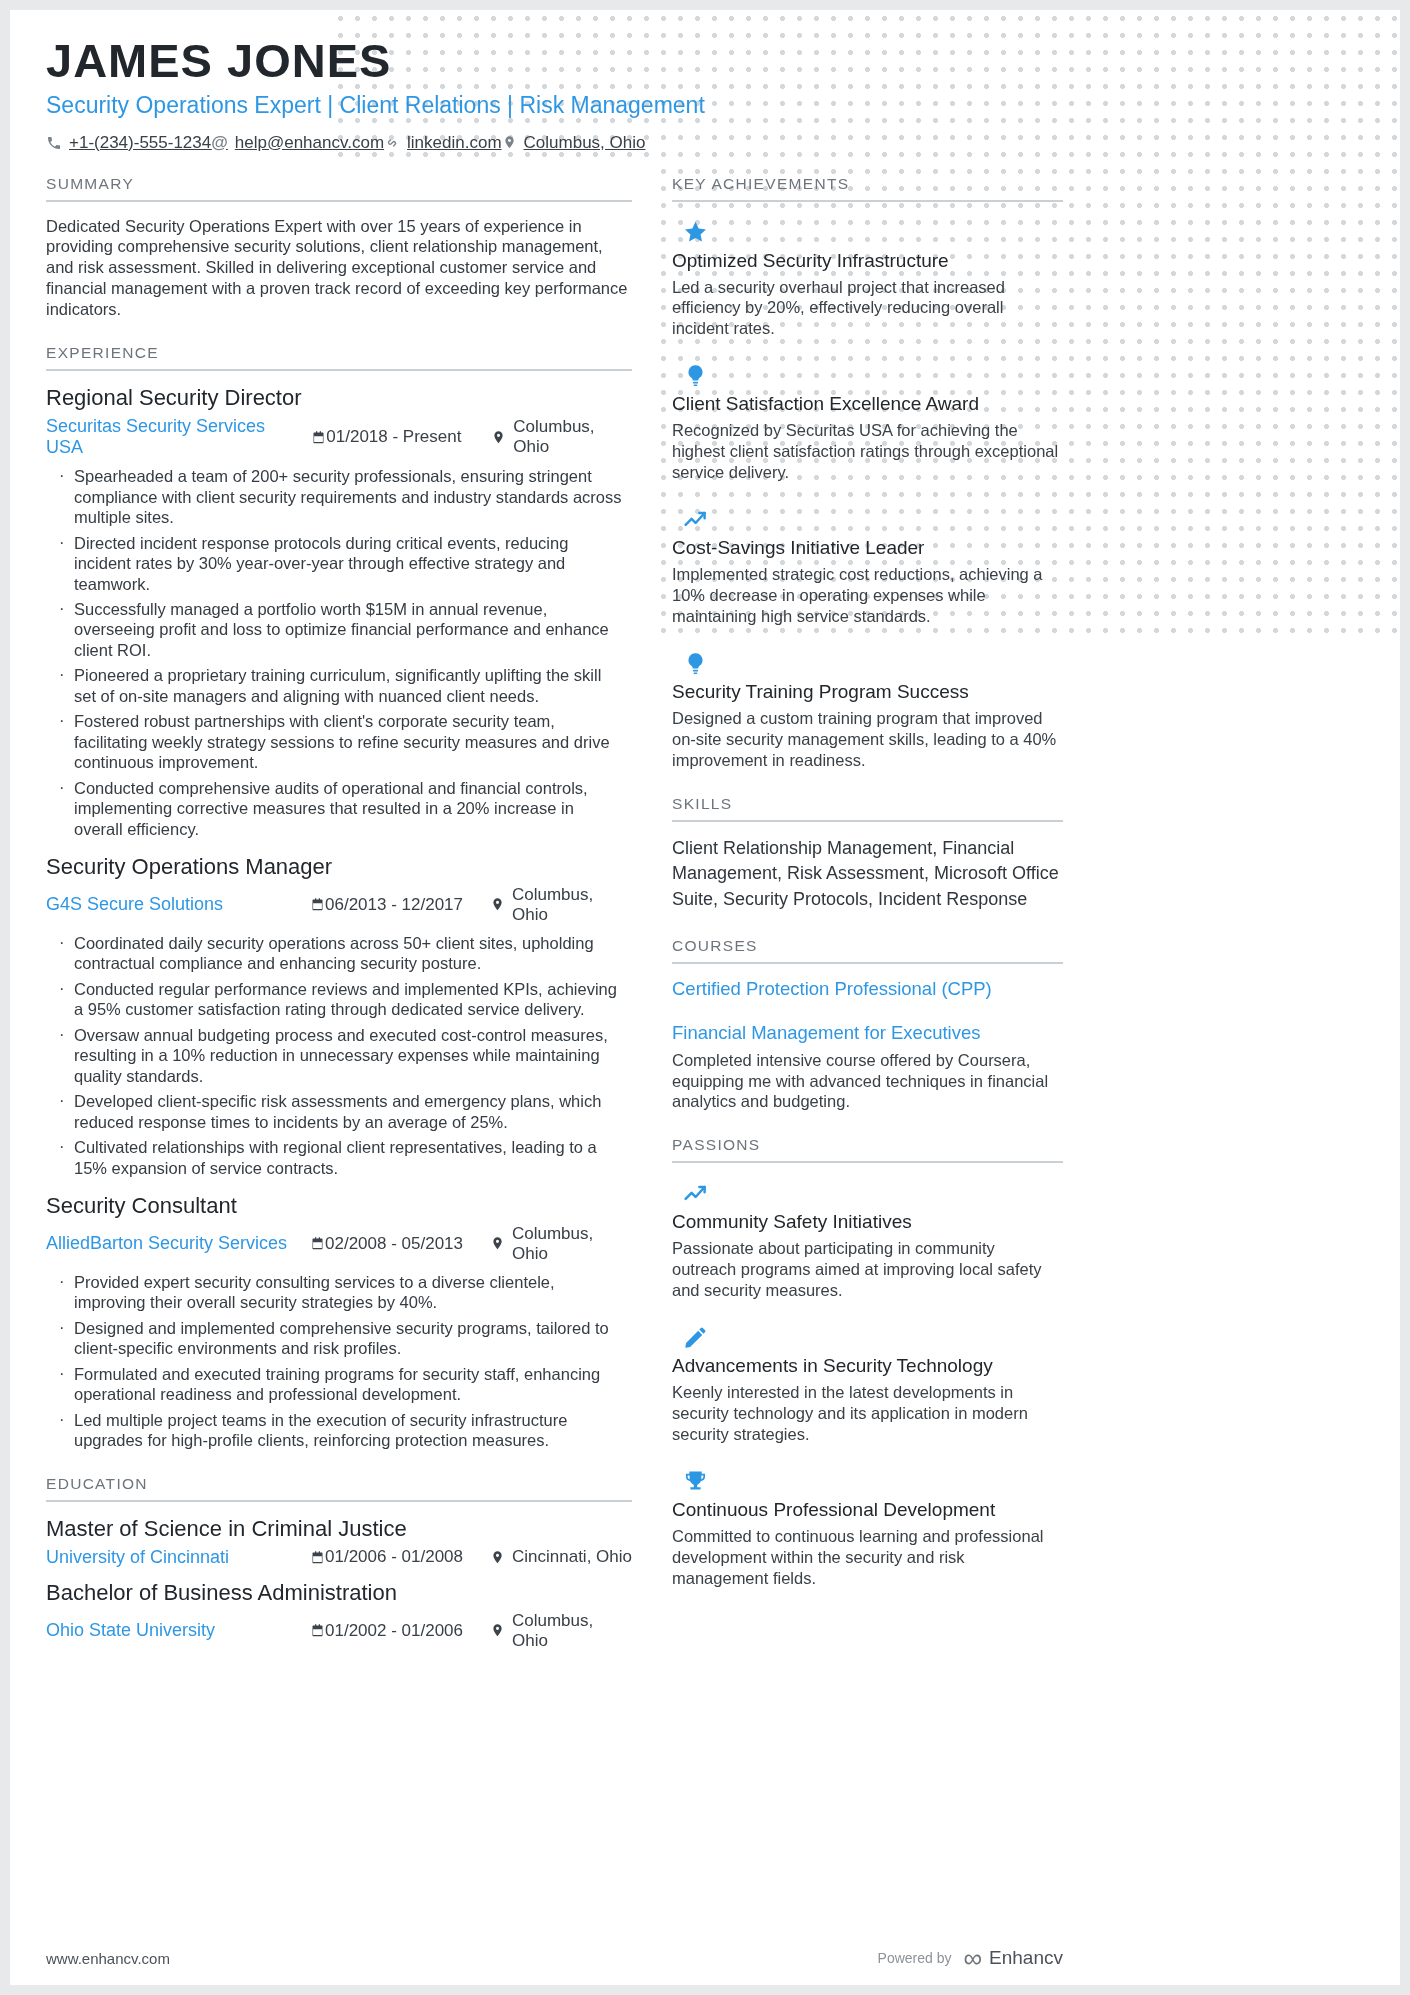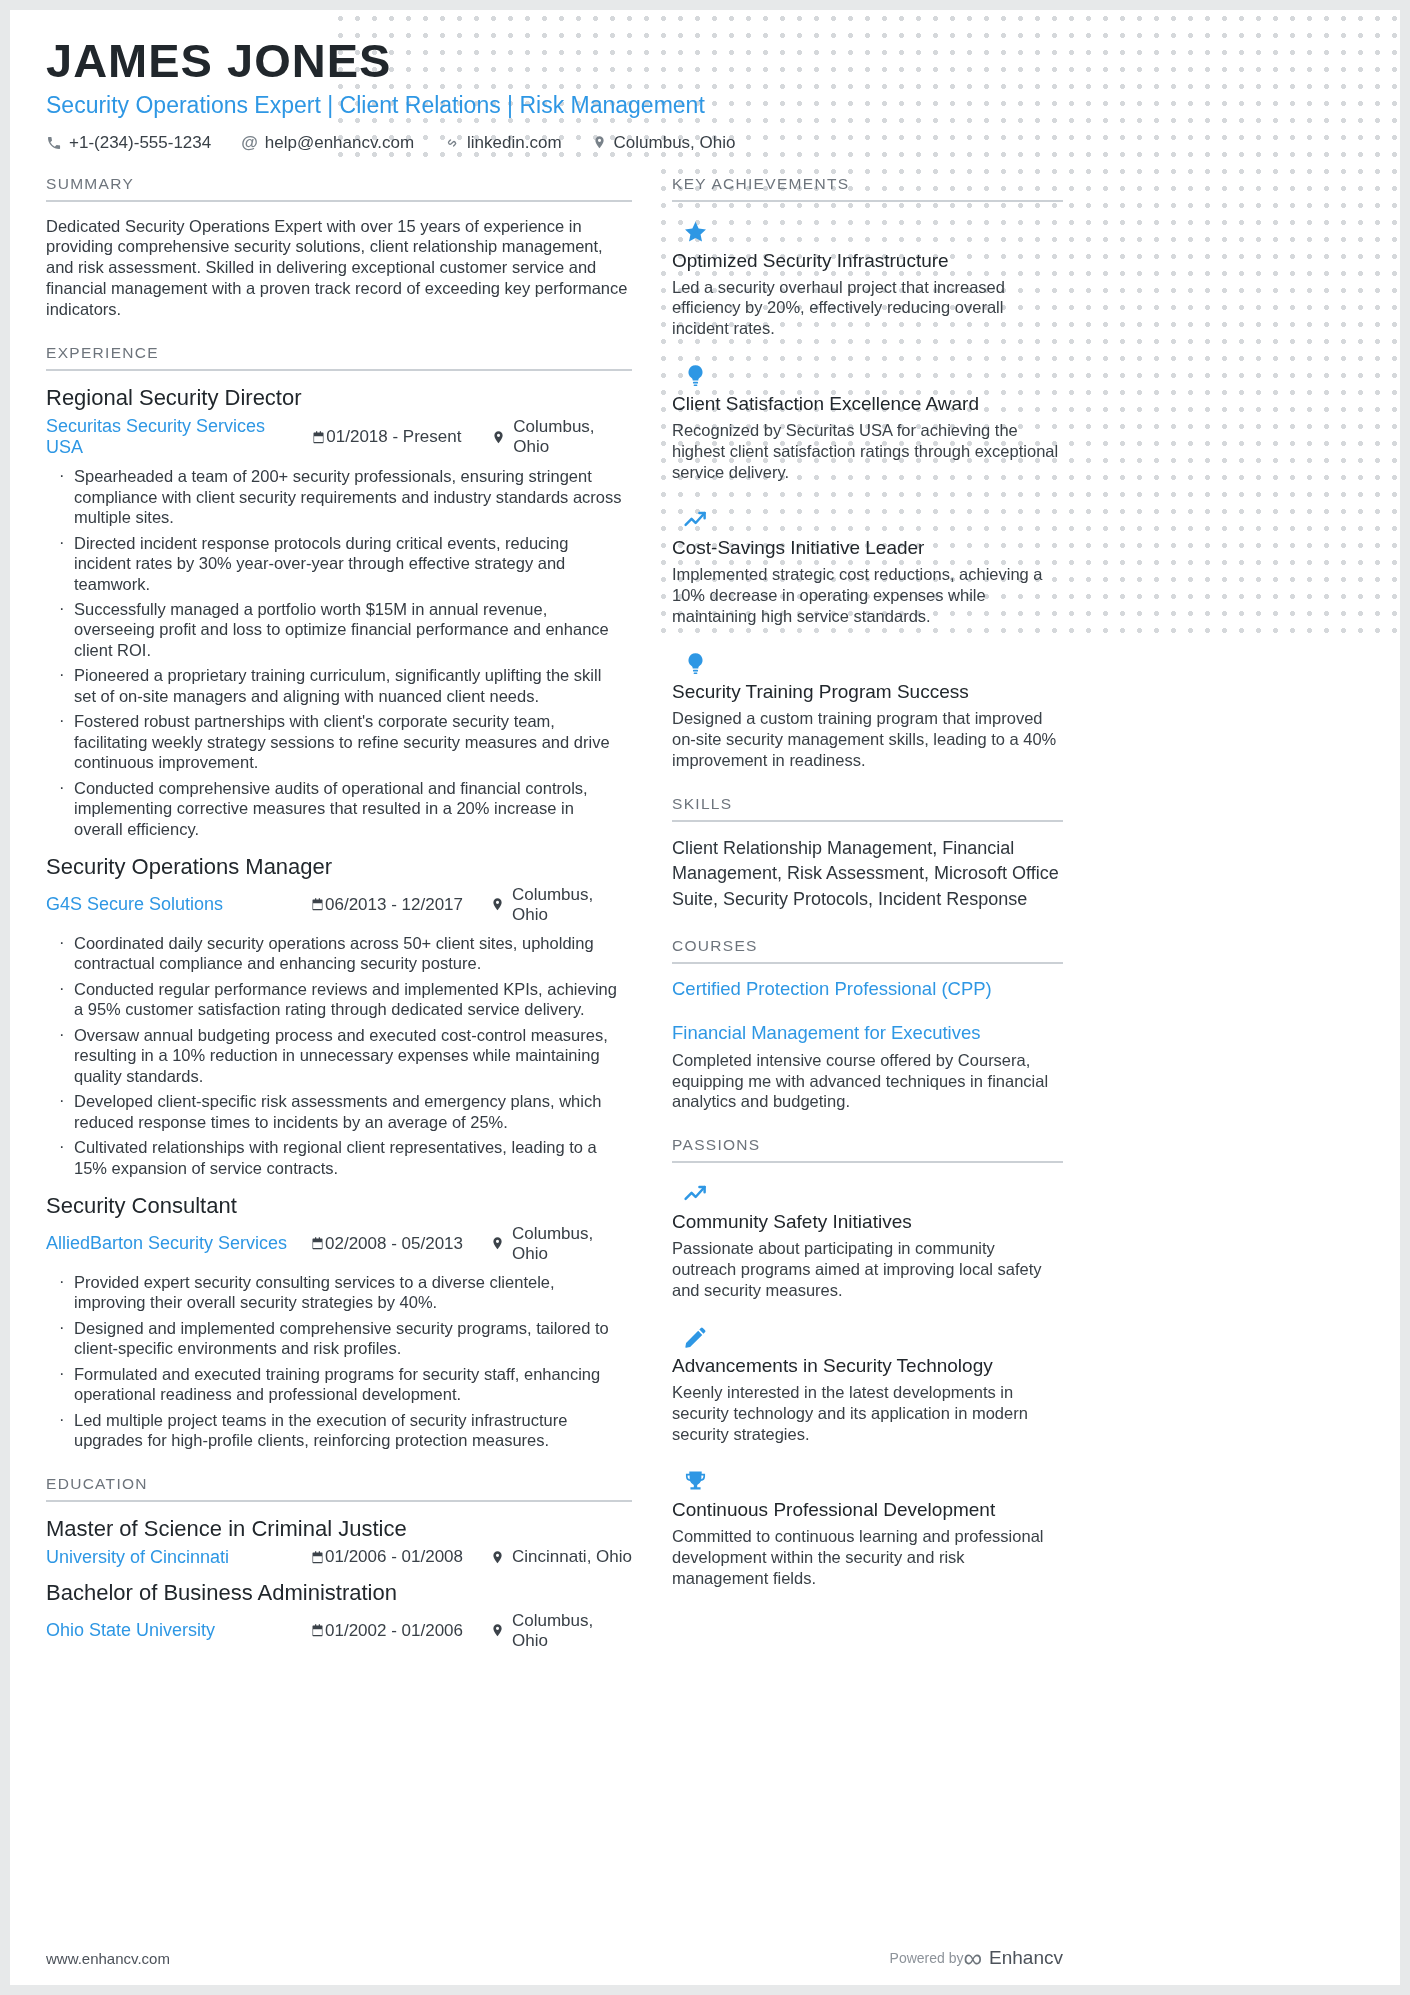--- a/index.html
+++ b/index.html
@@ -45,22 +45,22 @@
   .name {
     margin: 0;
     font-size: 47px;
     font-weight: 700;
     color: var(--ink);
     letter-spacing: 1px;
     line-height: 1.08;
   }
   .headline { margin-top: 4px; font-size: 23px; color: var(--accent); line-height: 1.25; }
   .contact-row {
-    display: flex; align-items: flex-end; gap: 30px;
-    margin-top: 13px; font-size: 17px; color: #394047;
+    display: flex; align-items: flex-end; 
+    margin-top: 13px; font-size: 17px; color: #394047; text-decoration: underline;
   }
   .contact-item { display: flex; align-items: center; gap: 7px; }
   .icon { display: inline-flex; flex: none; align-items: center; }
   .icon svg { display: block; }
   .at-glyph { color: var(--icon-gray); font-size: 17px; font-weight: 700; }
   
   .columns { display: flex; margin-top: 22px; }
   .col-left { width: 586px; flex: none; }
   .col-right { width: 391px; flex: none; margin-left: 40px; }
   .sec { margin-bottom: 24px; }
@@ -98,21 +98,21 @@
   .course { margin-bottom: 22px; }
   .course-title { margin: 0 0 6px; font-size: 18.5px; font-weight: 400; color: var(--accent); }
   .course-text { margin: 0; font-size: 16.5px; line-height: 1.27; color: #3a4147; }
   
   .footer {
     position: absolute; left: 36px; bottom: 16px; width: 1017px;
     display: flex; justify-content: space-between; align-items: center;
     z-index: 1;
   }
   .site { font-size: 15px; color: #4c525a; }
-  .powered { display: flex; align-items: center; }
+  .powered { display: flex; align-items: center; gap: 12px; }
   .powered-label { font-size: 14px; color: #8d939a; }
   .brand { display: flex; align-items: center; gap: 7px; font-size: 19px; color: #4c525a; }
   .inf { font-size: 26px; color: #6d747b; line-height: 0.8; }
 </style>
 </head>
 <body>
 
 <div class="page">
   <div class="dots dots-a"></div>
   <div class="dots dots-b"></div>

